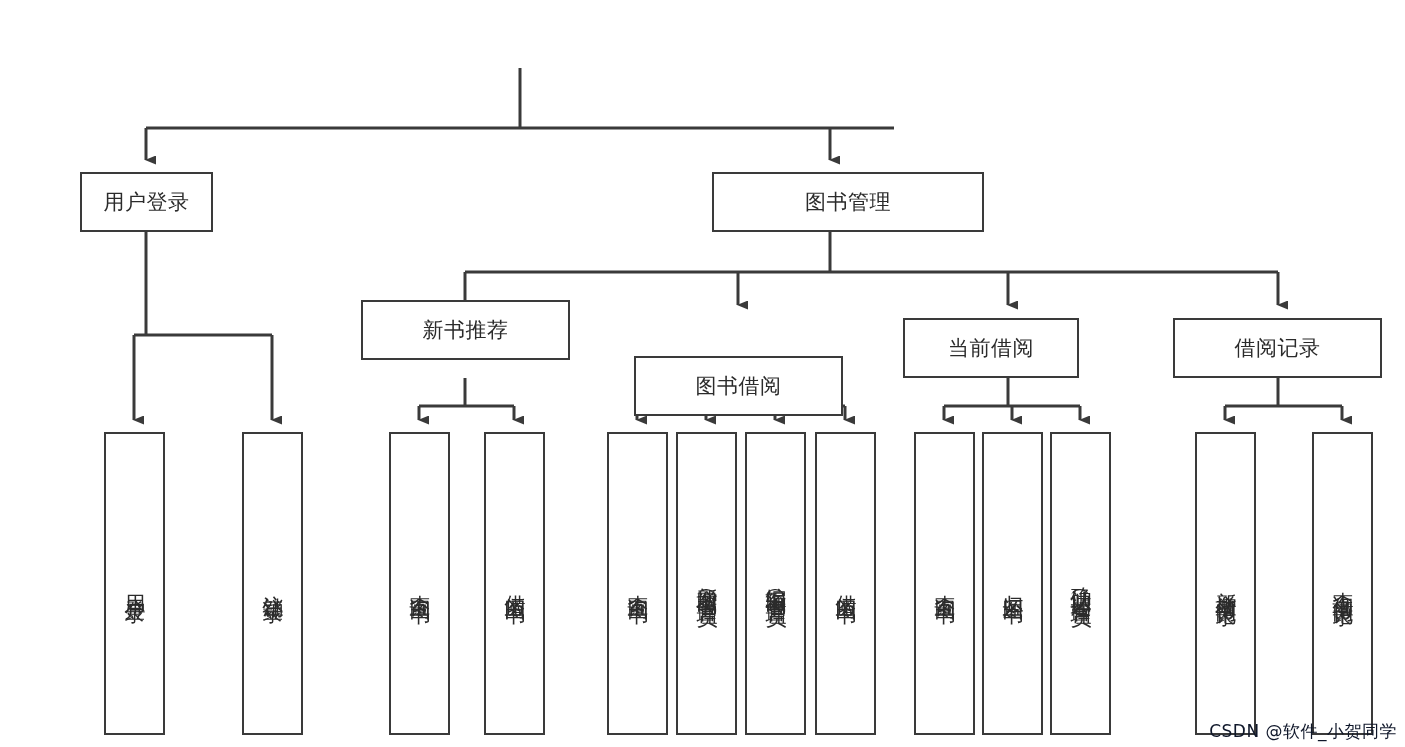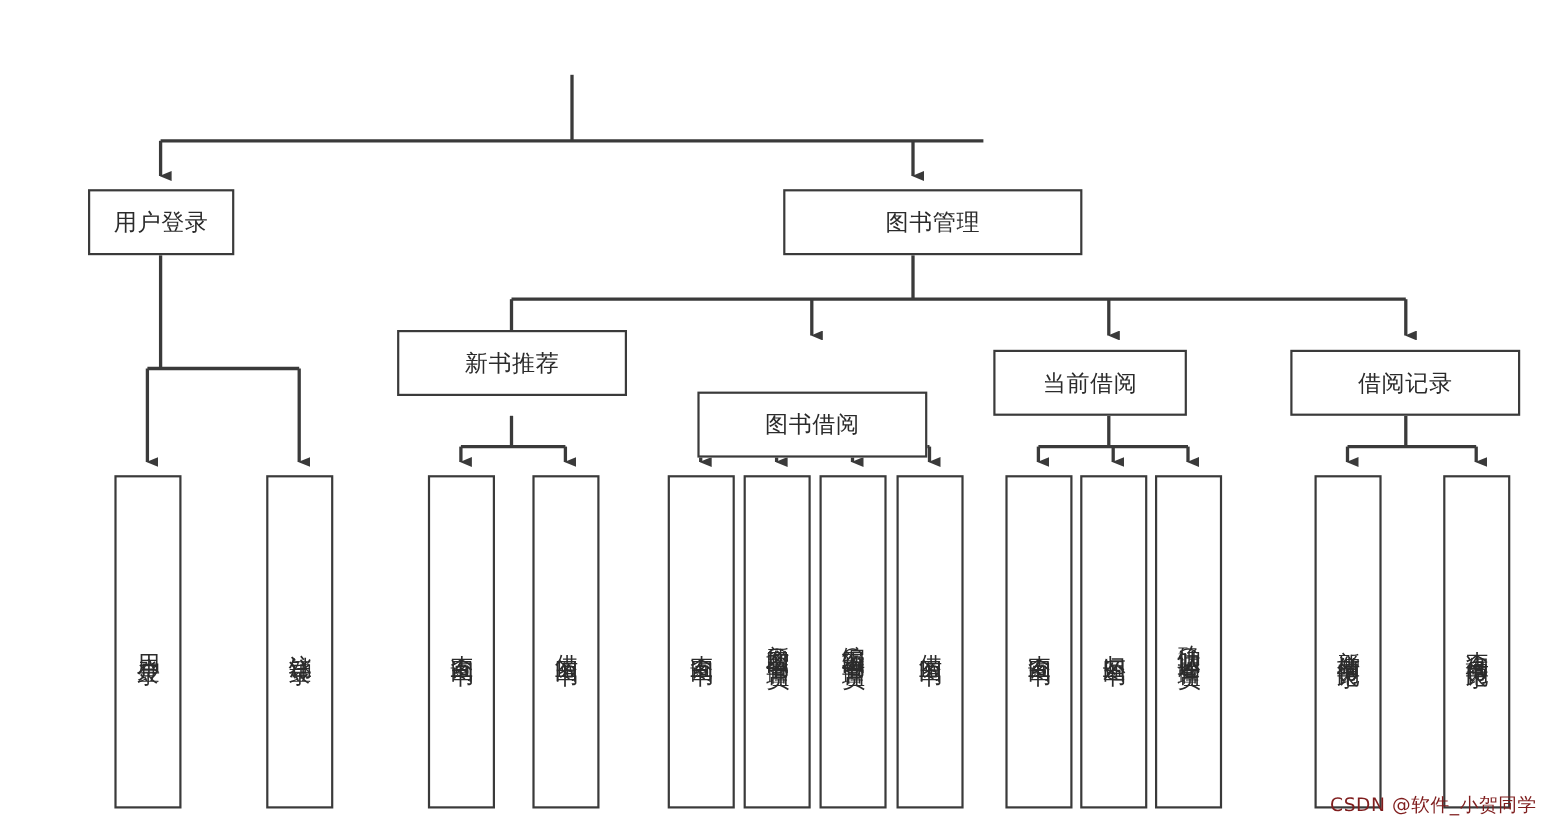--- a/index.html
+++ b/index.html
@@ -48,21 +48,21 @@
     letter-spacing: 3px;
     line-height: 1;
     text-align: center;
     white-space: nowrap;
   }
   #watermark {
     position: absolute;
     right: 8px;
     bottom: 4px;
     font-size: 17px;
-    color: #7f1d1d;
+    color: #0f172a;
     white-space: nowrap;
     letter-spacing: 0.5px;
   }
 </style>
 </head>
 <body>
 
 <div id="diagram-root">
 
   <svg id="edge-layer" viewBox="0 0 1405 747" xmlns="http://www.w3.org/2000/svg">

